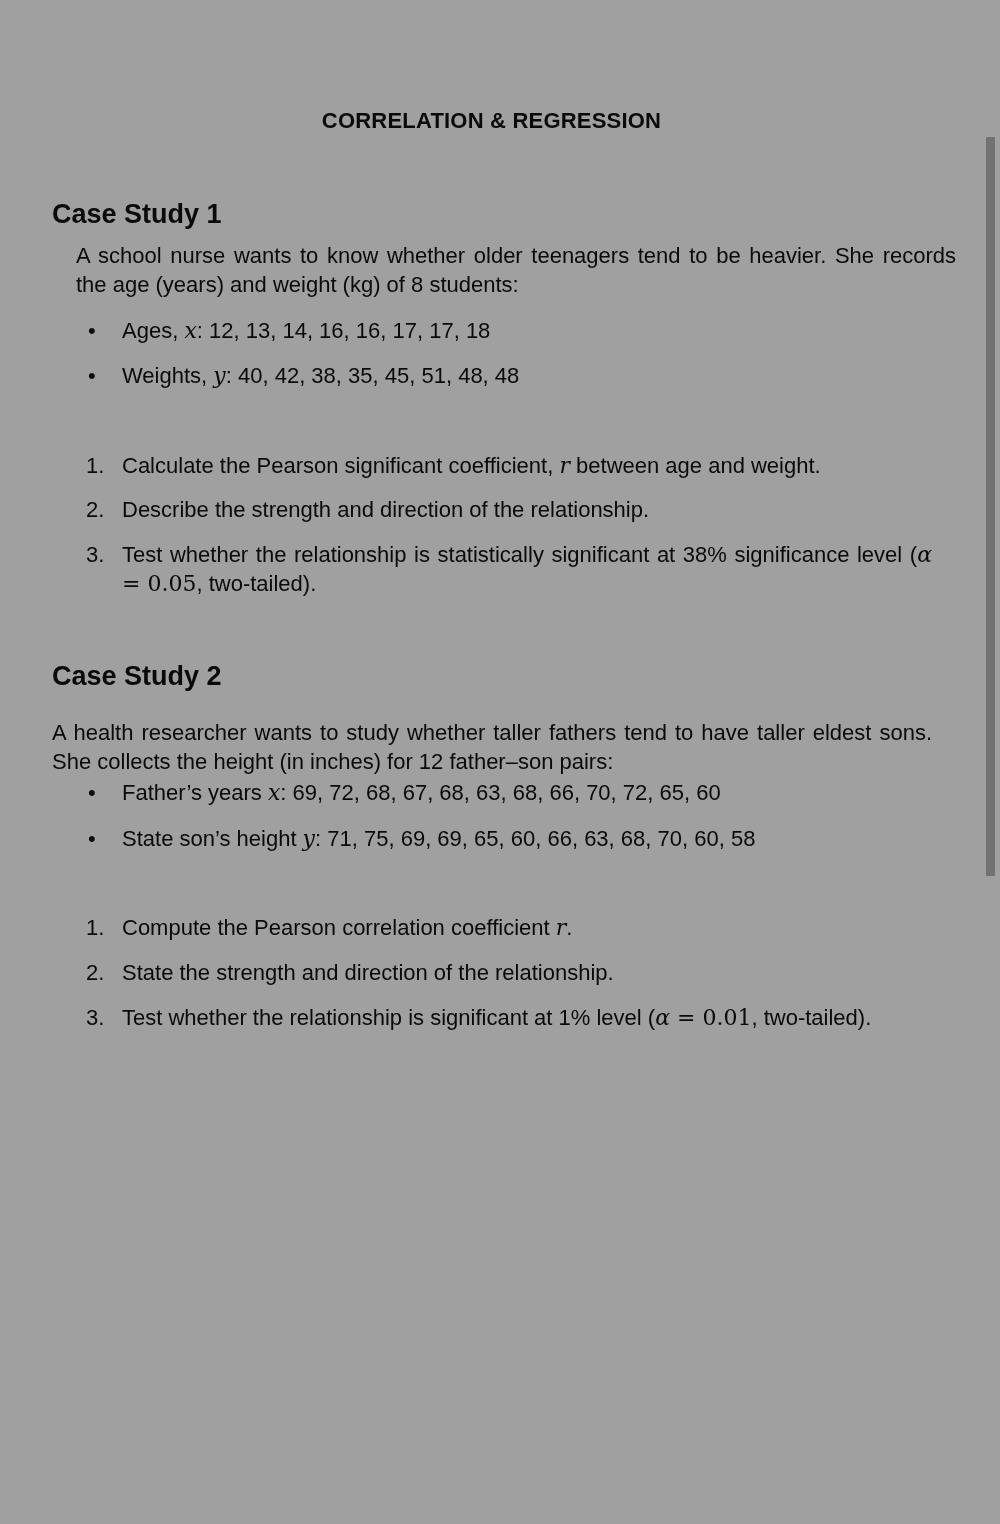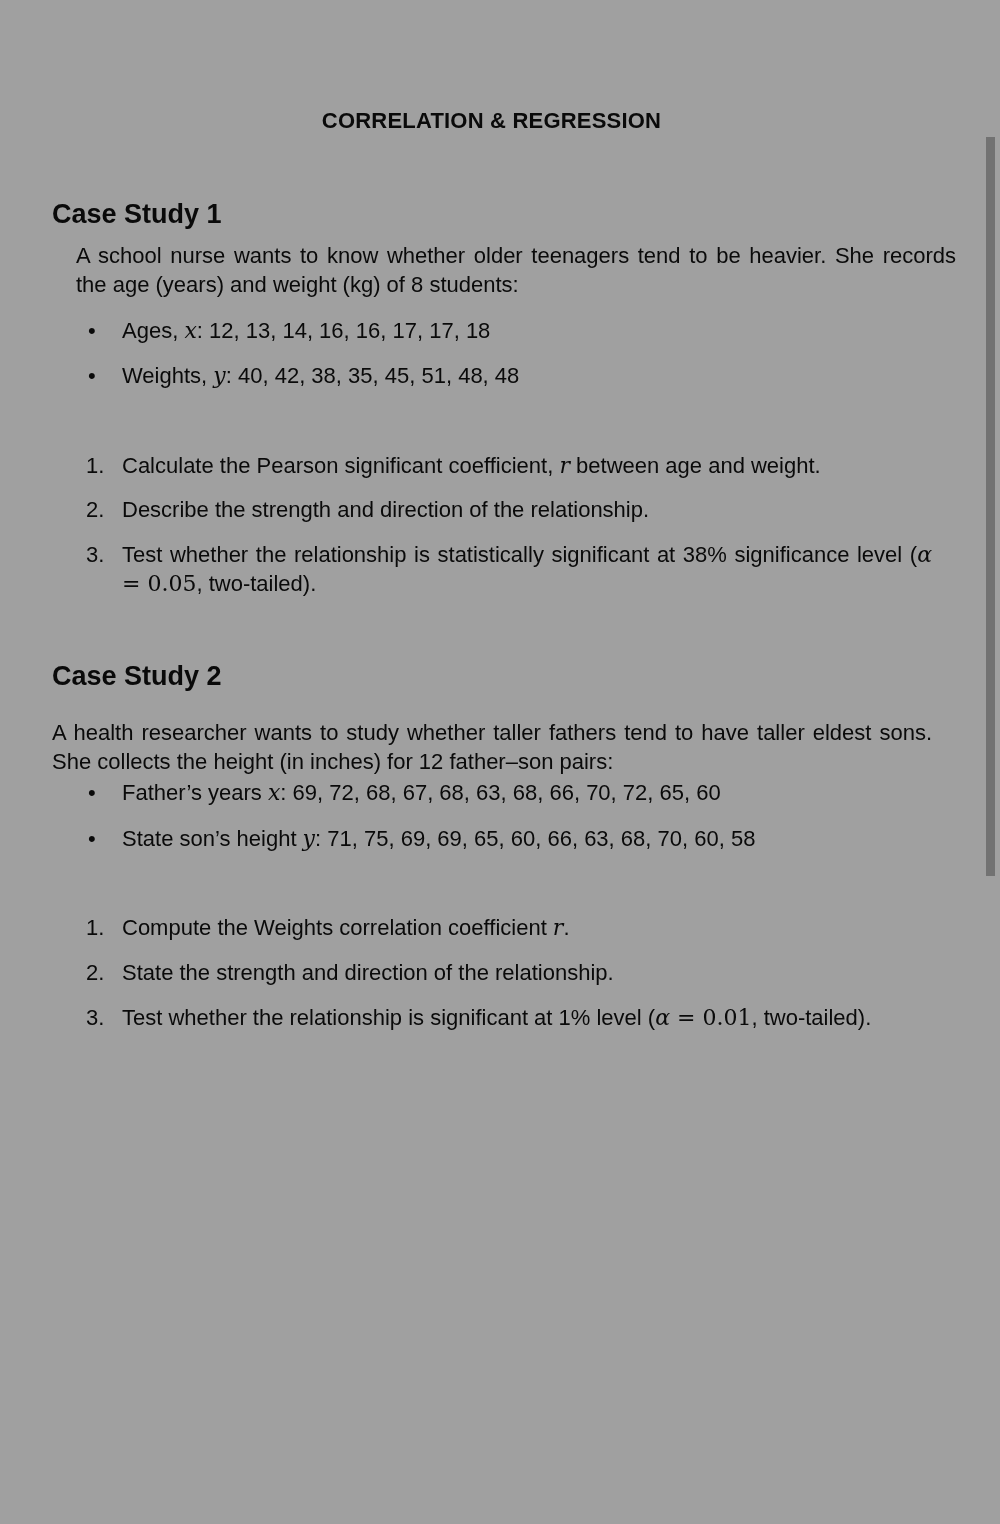--- a/index.html
+++ b/index.html
@@ -73,21 +73,21 @@
   <span class="dot">•</span>
   <span class="txt"><span>Father’s years </span><span class="math">x</span><span>: 69, 72, 68, 67, 68, 63, 68, 66, 70, 72, 65, 60</span></span>
 </div>
 <div class="bullet" style="top:824px;">
   <span class="dot">•</span>
   <span class="txt"><span>State son’s height </span><span class="math">y</span><span>: 71, 75, 69, 69, 65, 60, 66, 63, 68, 70, 60, 58</span></span>
 </div>
 
 <div class="q" style="top:913px;">
   <span class="num">1.</span>
-  <span class="txt"><span>Compute the Weights correlation coefficient </span><span class="math">r</span><span>.</span></span>
+  <span class="txt"><span>Compute the Pearson correlation coefficient </span><span class="math">r</span><span>.</span></span>
 </div>
 <div class="q" style="top:958px;">
   <span class="num">2.</span>
   <span class="txt">State the strength and direction of the relationship.</span>
 </div>
 <div class="q" style="top:1003px;">
   <span class="num">3.</span>
   <span class="txt" style="white-space:nowrap;"><span>Test whether the relationship is significant at 1% level (</span><span class="math">α</span><span class="mathr"> = 0.01</span><span>, two-tailed).</span></span>
 </div>
 

